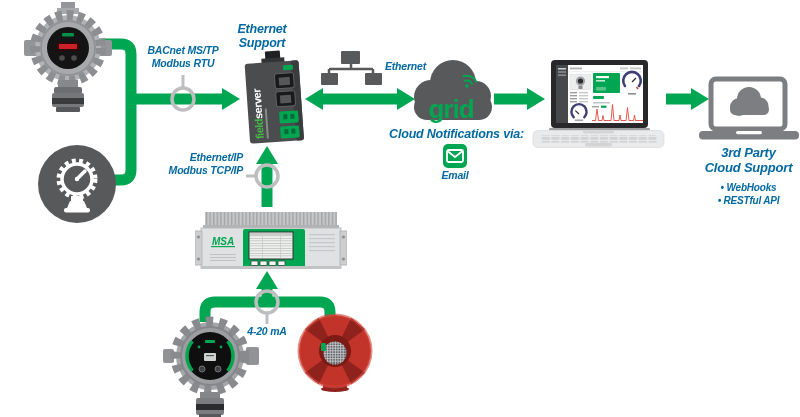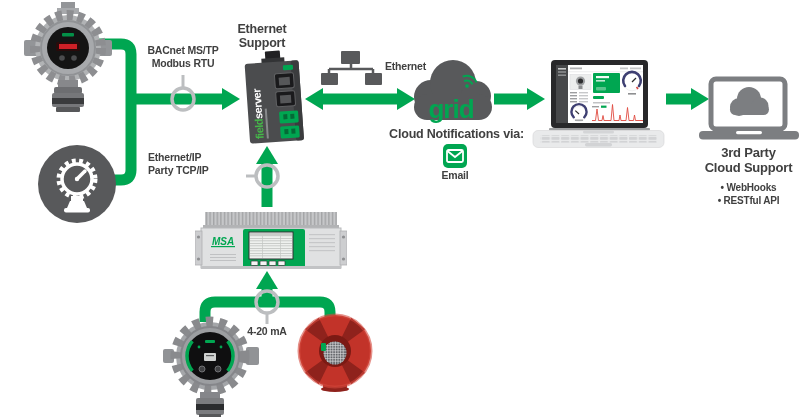--- a/index.html
+++ b/index.html
@@ -1,20 +1,20 @@
 <!DOCTYPE html>
 <html><head>
 <meta charset="utf-8">
 <style>
   html,body{margin:0;padding:0;background:#fff;}
   .canvas{position:relative;width:800px;height:417px;background:#ffffff;overflow:hidden;
           font-family:"Liberation Sans",sans-serif;}
   .abs{position:absolute;}
-  .lbl{position:absolute;font-weight:bold;color:#404040;text-align:center;
-       line-height:1.22;letter-spacing:-0.2px;}
+  .lbl{position:absolute;font-weight:bold;color:#0369a1;text-align:center;
+       line-height:1.22;letter-spacing:-0.2px;font-style:italic;}
   .lbl span{display:block;}
   .fs12{font-size:12.5px;}
   .fs10{font-size:10.5px;}
   .fs13{font-size:13px;}
   .bullets{margin-top:5px;font-size:10px;line-height:1.3;}
   .email-badge{position:absolute;left:443px;top:144px;width:24px;height:24px;border-radius:5px;
                background:#00a651;display:flex;align-items:center;justify-content:center;}
   svg{display:block;}
 </style>
 </head>
@@ -230,23 +230,23 @@
       <rect x="38" y="55" width="26" height="3.2" rx="1.6" fill="#fff"></rect>
     </svg>
   </div>
   <div class="lbl" style="left:676px;top:145px;width:145px">
     <span class="fs13" style="line-height:1.18">3rd Party</span>
     <span class="fs13" style="line-height:1.18">Cloud Support</span>
     <span class="bullets">• WebHooks</span>
     <span style="font-size:10px;line-height:1.3">• RESTful API</span>
   </div>
 
-  <div class="lbl fs10" style="left:148px;top:151px;width:95px;text-align:left">
+  <div class="lbl fs10" style="left:148px;top:151px;width:95px;text-align:right">
     <span>Ethernet/IP</span>
-    <span>Party TCP/IP</span>
+    <span>Modbus TCP/IP</span>
   </div>
 
   <div class="abs" style="left:195px;top:210px">
     <svg width="152" height="62" viewBox="0 0 152 62">
       <defs>
         <pattern id="pfins" width="3.6" height="15" patternUnits="userSpaceOnUse">
           <rect width="1.4" height="15" fill="#9fa0a2"></rect>
         </pattern>
       </defs>
       <rect x="10" y="2" width="132" height="15" fill="#c6c7c9"></rect>

